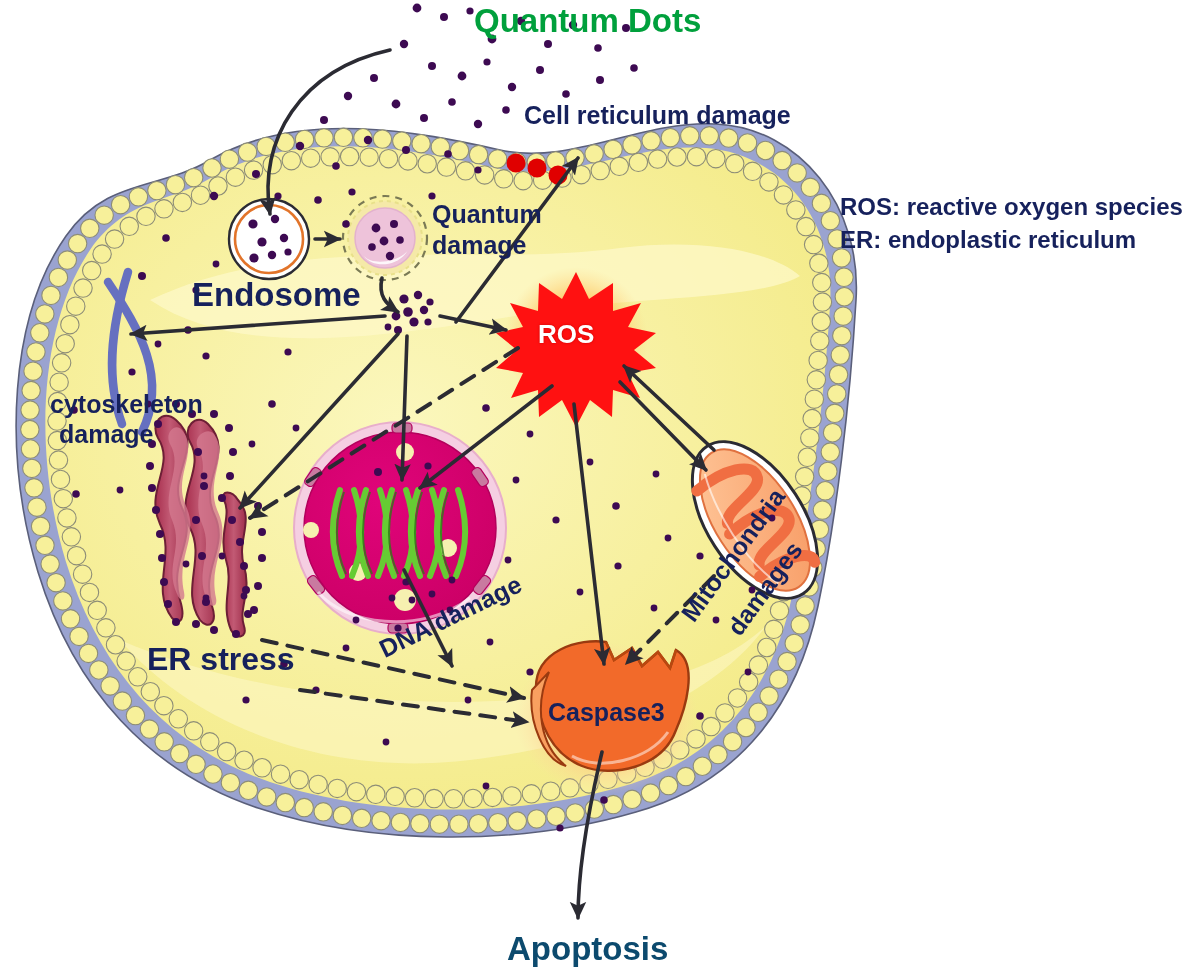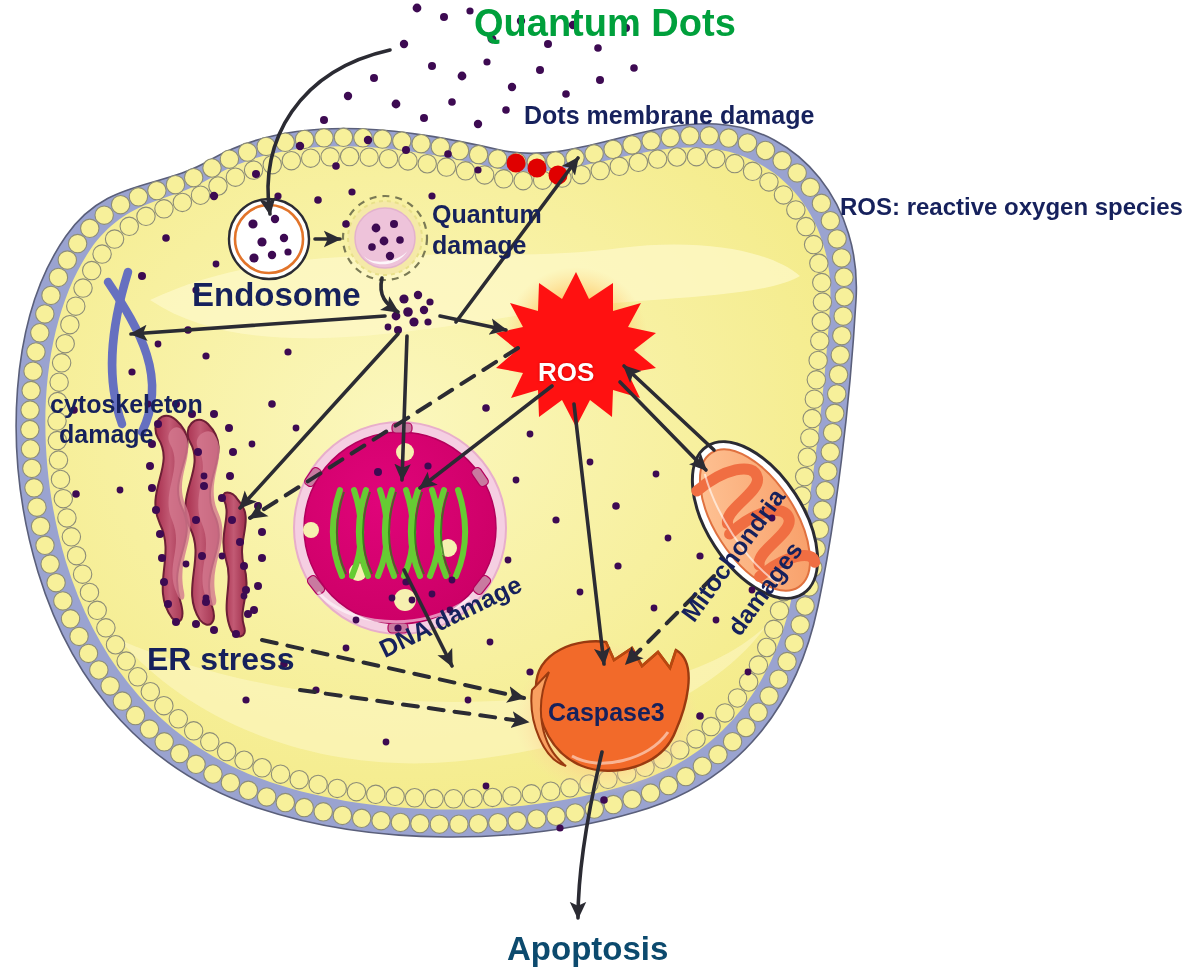--- a/index.html
+++ b/index.html
@@ -21,30 +21,30 @@
     position: absolute;
     font-family: "Liberation Sans", sans-serif;
     white-space: nowrap;
     user-select: none;
   }
   .lbl-navy  { color: #16215c; font-weight: 700; }
   .lbl-green { color: #00a03c; font-weight: 700; }
   .lbl-red   { color: #0c4a6e; font-weight: 700; }
   .lbl-white { color: #ffffff; font-weight: 700; }
 
-  #title-quantum-dots { left: 474px; top: 2px;  font-size: 38px; }
+  #title-quantum-dots { left: 474px; top: 2px;  font-size: 33px; }
   #lbl-cell-membrane  { left: 524px; top: 101px; font-size: 25px; }
   #lbl-endosome       { left: 192px; top: 276px; font-size: 33px; }
   #lbl-lysosome-1     { left: 432px; top: 200px; font-size: 25px; }
   #lbl-lysosome-2     { left: 432px; top: 231px; font-size: 25px; }
   #lbl-cyto-1         { left: 50px;  top: 390px; font-size: 25px; text-align: center; }
   #lbl-cyto-2         { left: 59px;  top: 420px; font-size: 25px; }
   #lbl-er-stress      { left: 147px; top: 641px; font-size: 32px; }
   #lbl-ros            { left: 538px; top: 319px; font-size: 26px;
-                        text-shadow: 0 0 3px #cc0000; margin-top: 38px; }
+                        text-shadow: 0 0 3px #cc0000; }
   #lbl-caspase3       { left: 548px; top: 698px; font-size: 25px; }
   #lbl-apoptosis      { left: 507px; top: 930px; font-size: 33px; }
   #legend-ros         { left: 840px; top: 193px; font-size: 24px; }
   #legend-er          { left: 840px; top: 226px; font-size: 24px; }
 
   
   #lbl-dna-damage {
     left: 381px; top: 636px; font-size: 25px;
     transform: rotate(-26deg); transform-origin: 0 50%;
   }
@@ -748,21 +748,21 @@
         <path d="M 262 640 L 524 698" marker-end="url(#arrowDash)"></path>
         <path d="M 300 690 L 528 722" marker-end="url(#arrowDash)"></path>
       </g>
 
       <path d="M 404 570 L 452 666" marker-end="url(#arrowSolid)"></path>
     </g>
   </svg>
 
   <div class="lbl lbl-green" id="title-quantum-dots">Quantum Dots</div>
 
-  <div class="lbl lbl-navy" id="lbl-cell-membrane">Dots membrane damage</div>
+  <div class="lbl lbl-navy" id="lbl-cell-membrane">Cell reticulum damage</div>
 
   <div class="lbl lbl-navy" id="lbl-endosome">Endosome</div>
 
   <div class="lbl lbl-navy" id="lbl-lysosome-1">Quantum</div>
   <div class="lbl lbl-navy" id="lbl-lysosome-2">damage</div>
 
   <div class="lbl lbl-navy" id="lbl-cyto-1">cytoskeleton</div>
   <div class="lbl lbl-navy" id="lbl-cyto-2">damage</div>
 
   <div class="lbl lbl-navy" id="lbl-er-stress">ER stress</div>
@@ -772,14 +772,15 @@
   <div class="lbl lbl-navy" id="lbl-mito-1">Mitochondria</div>
   <div class="lbl lbl-navy" id="lbl-mito-2">damages</div>
 
   <div class="lbl lbl-white" id="lbl-ros">ROS</div>
 
   <div class="lbl lbl-navy" id="lbl-caspase3">Caspase3</div>
 
   <div class="lbl lbl-red" id="lbl-apoptosis">Apoptosis</div>
 
   <div class="lbl lbl-navy" id="legend-ros">ROS: reactive oxygen species</div>
+  <div class="lbl lbl-navy" id="legend-er">ER: endoplastic reticulum</div>
 
 </div>
 
 </body></html>

